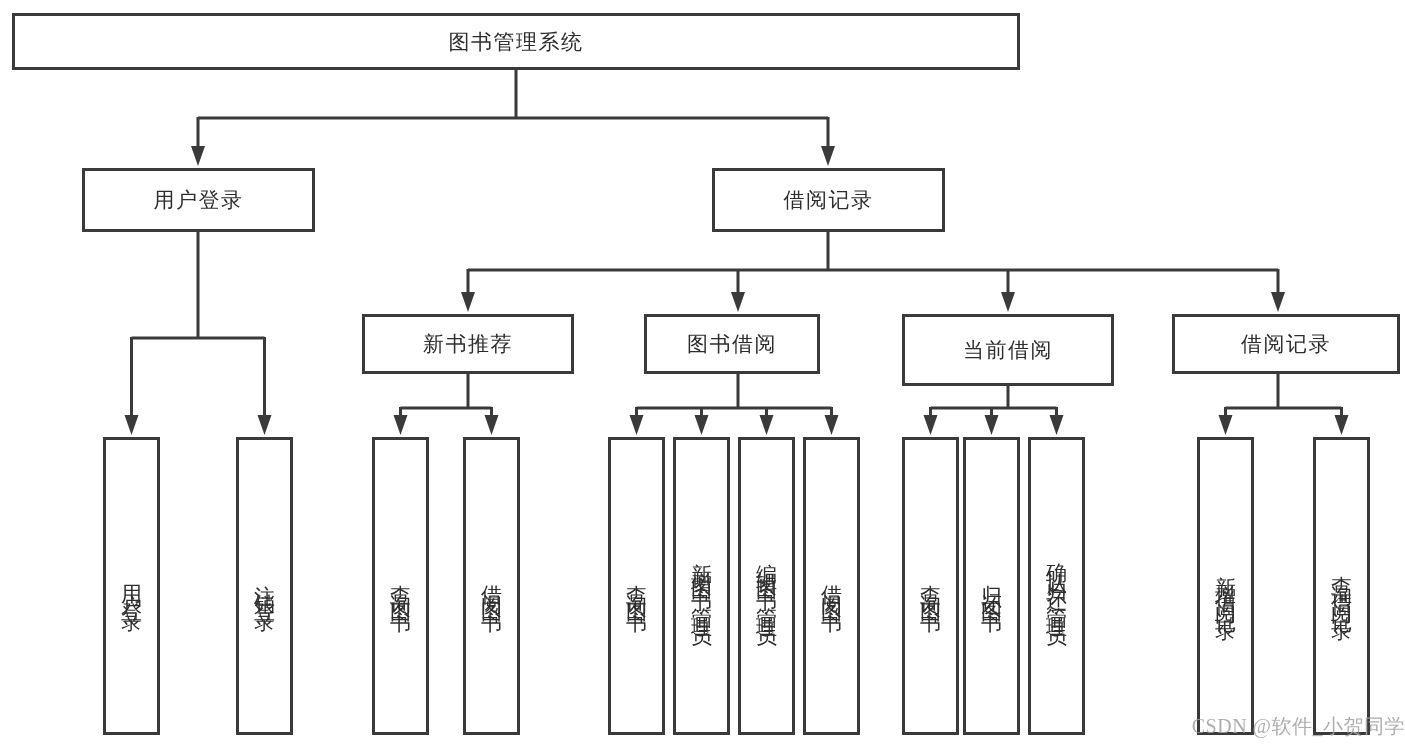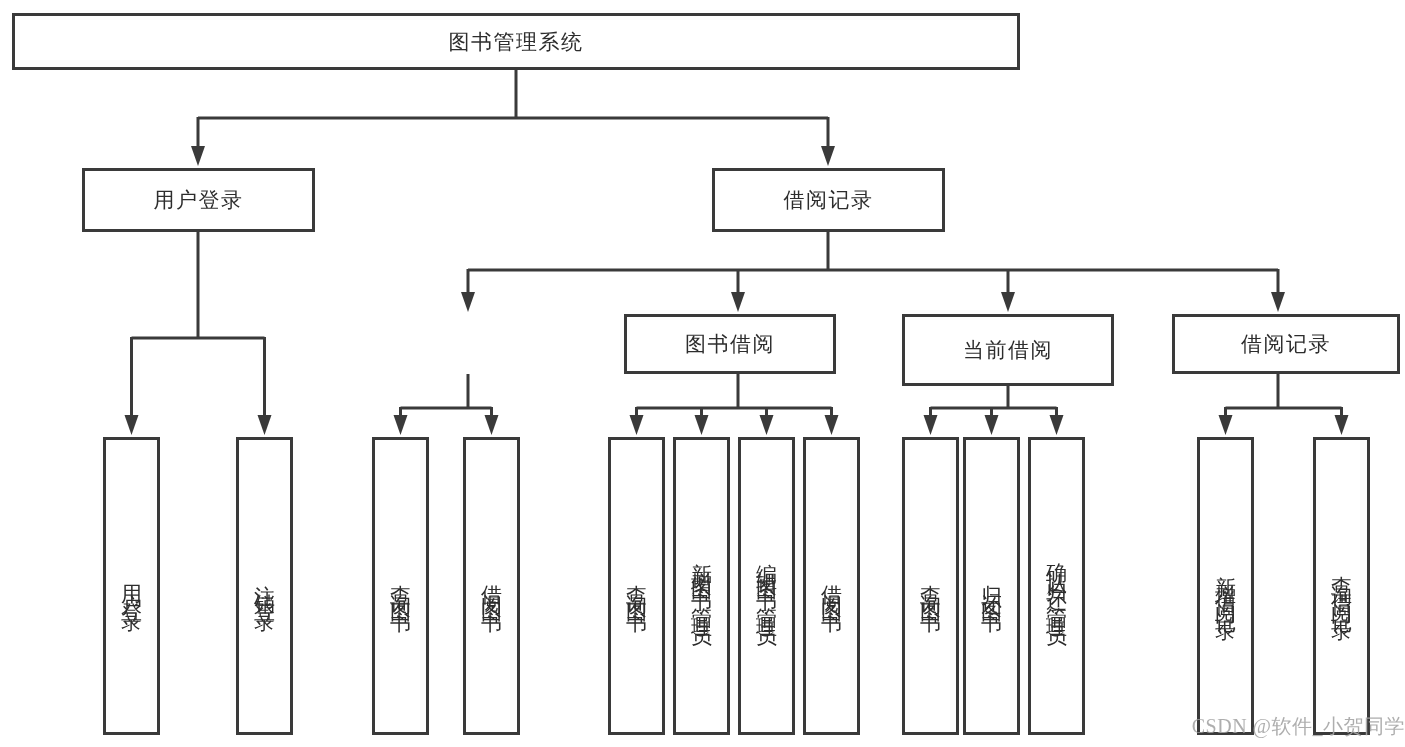--- a/index.html
+++ b/index.html
@@ -101,21 +101,24 @@
     <span class="lbl">图书管理系统</span>
   </div>
 
   <div class="box" style="left:82px;top:168px;width:233px;height:64px">
     <span class="lbl">用户登录</span>
   </div>
   <div class="box" style="left:712px;top:168px;width:233px;height:64px">
     <span class="lbl">借阅记录</span>
   </div>
 
-  <div class="box" style="left:624px;top:314px;width:212px;height:60px">
+  <div class="box" style="left:362px;top:314px;width:212px;height:60px">
+    <span class="lbl">新书推荐</span>
+  </div>
+  <div class="box" style="left:644px;top:314px;width:176px;height:60px">
     <span class="lbl">图书借阅</span>
   </div>
   <div class="box" style="left:902px;top:314px;width:212px;height:72px">
     <span class="lbl">当前借阅</span>
   </div>
   <div class="box" style="left:1172px;top:314px;width:228px;height:60px">
     <span class="lbl">借阅记录</span>
   </div>
 
   <div class="box v" style="left:103px;top:437px;width:57px;height:298px">

